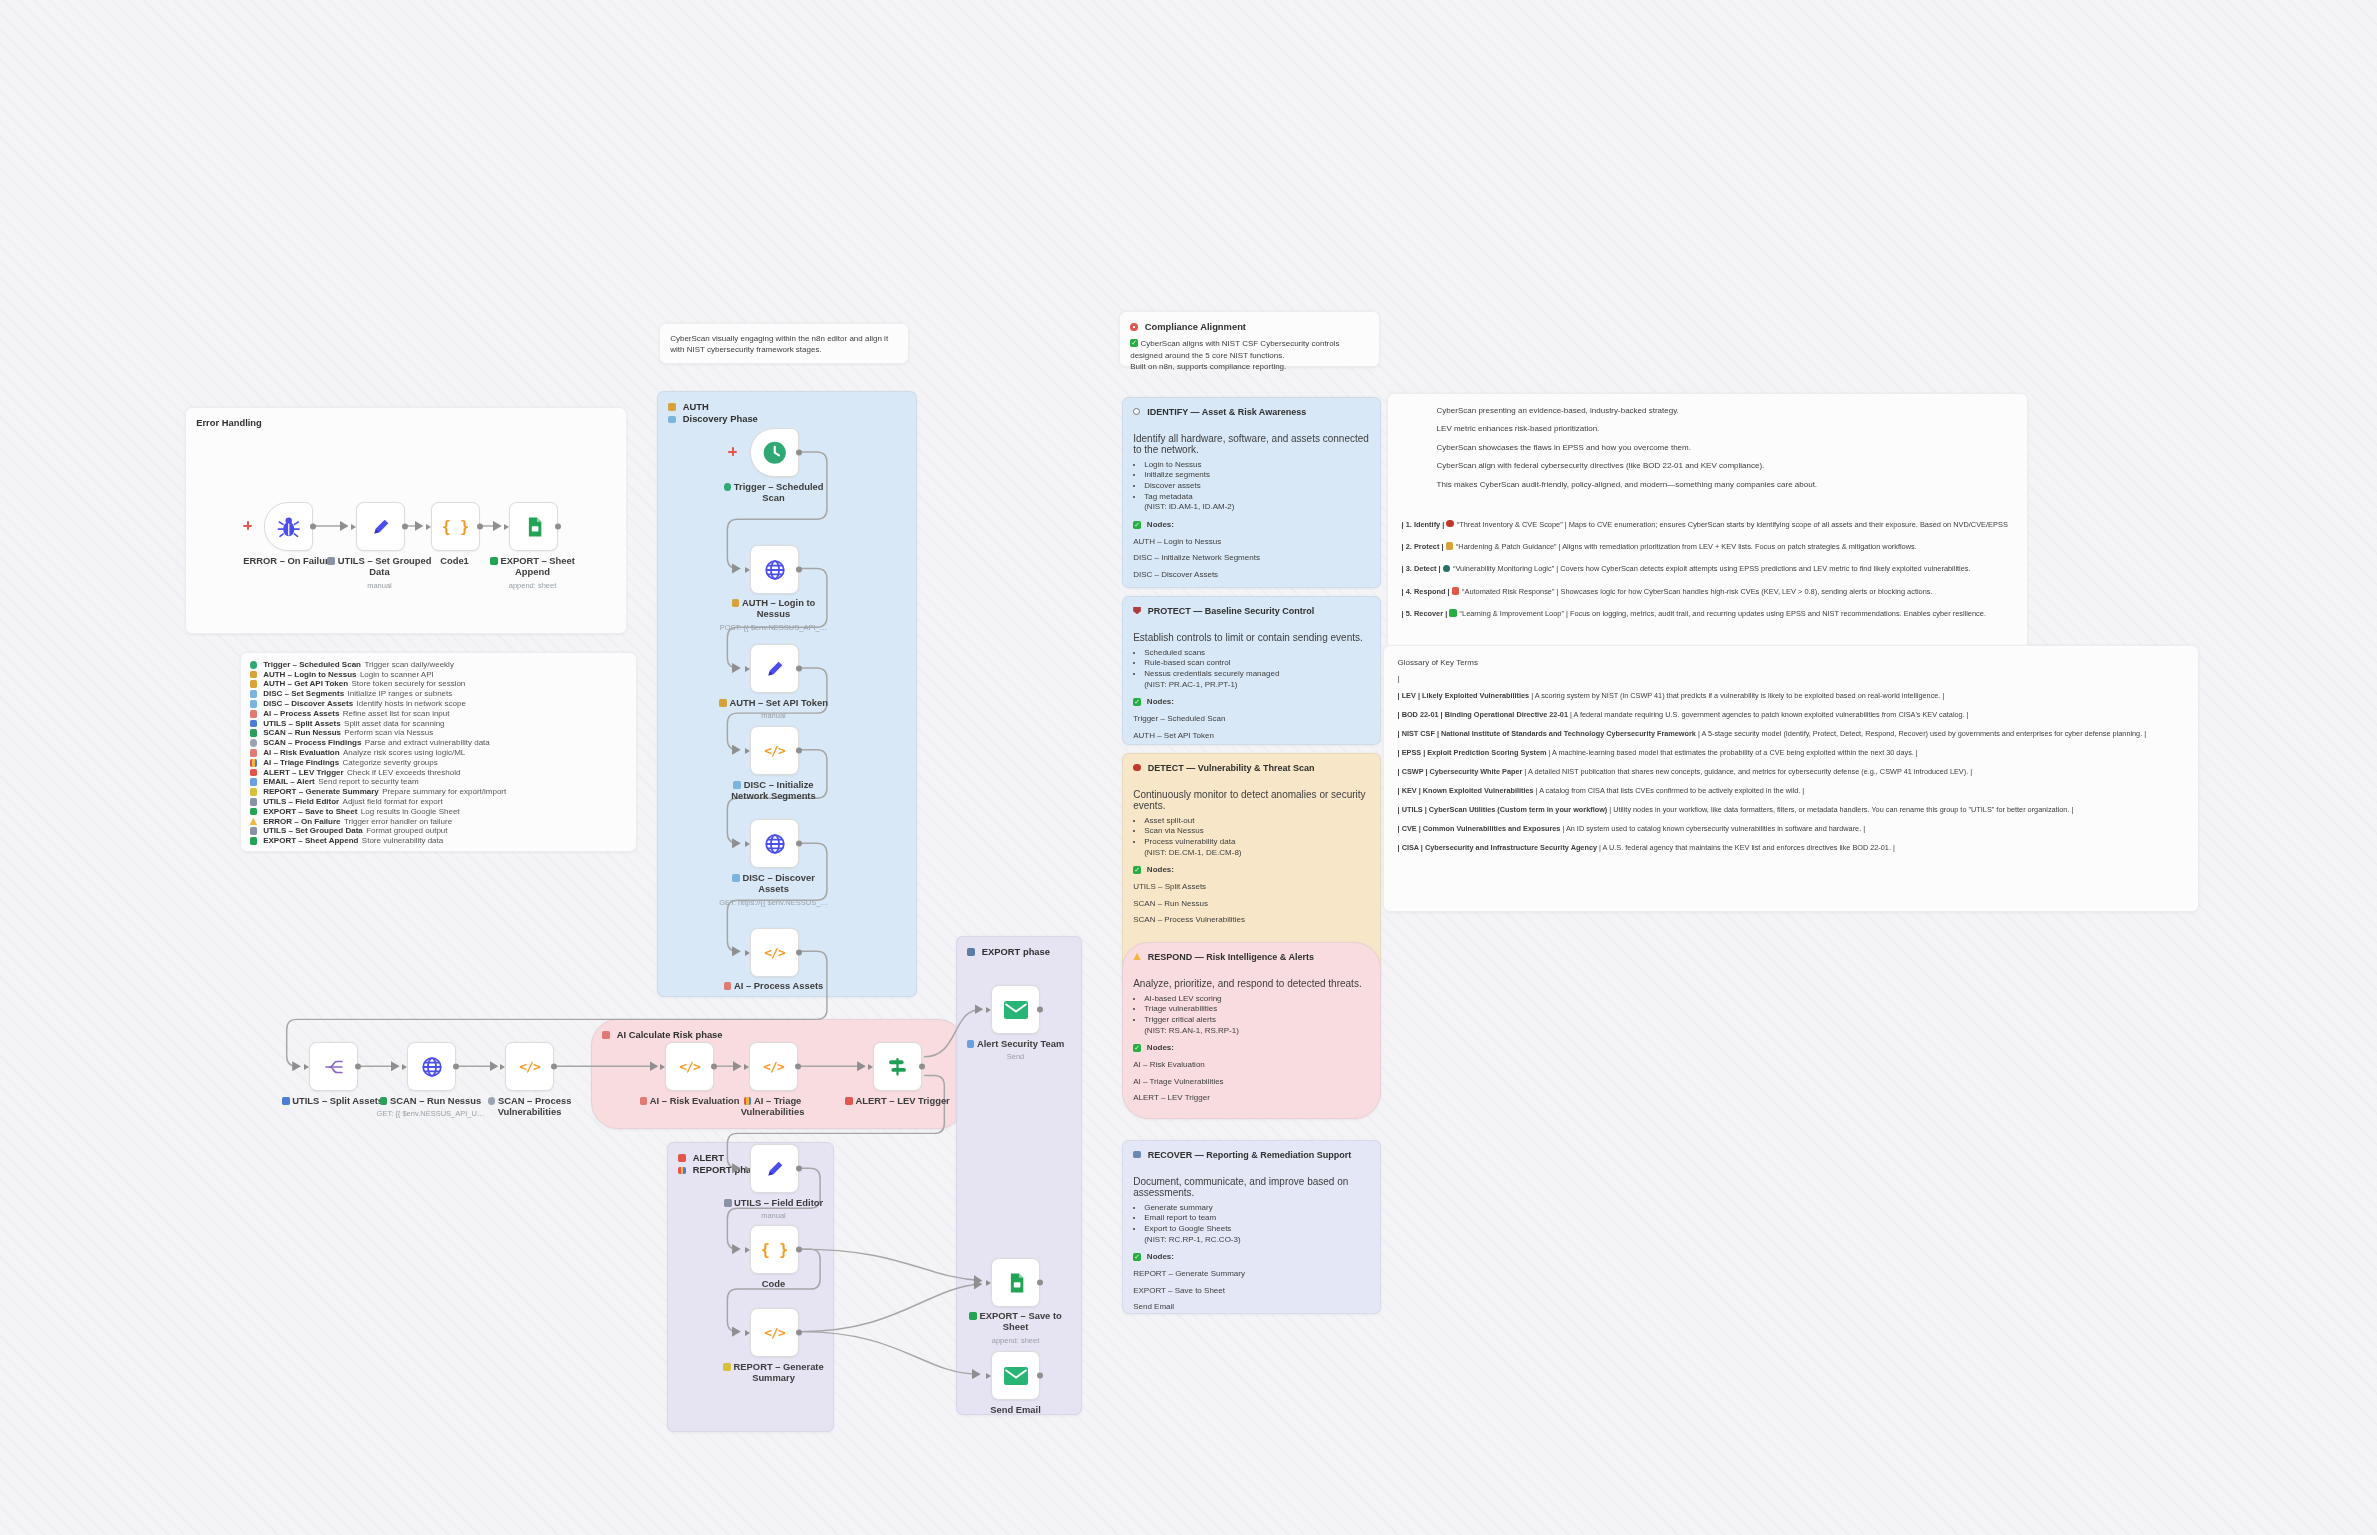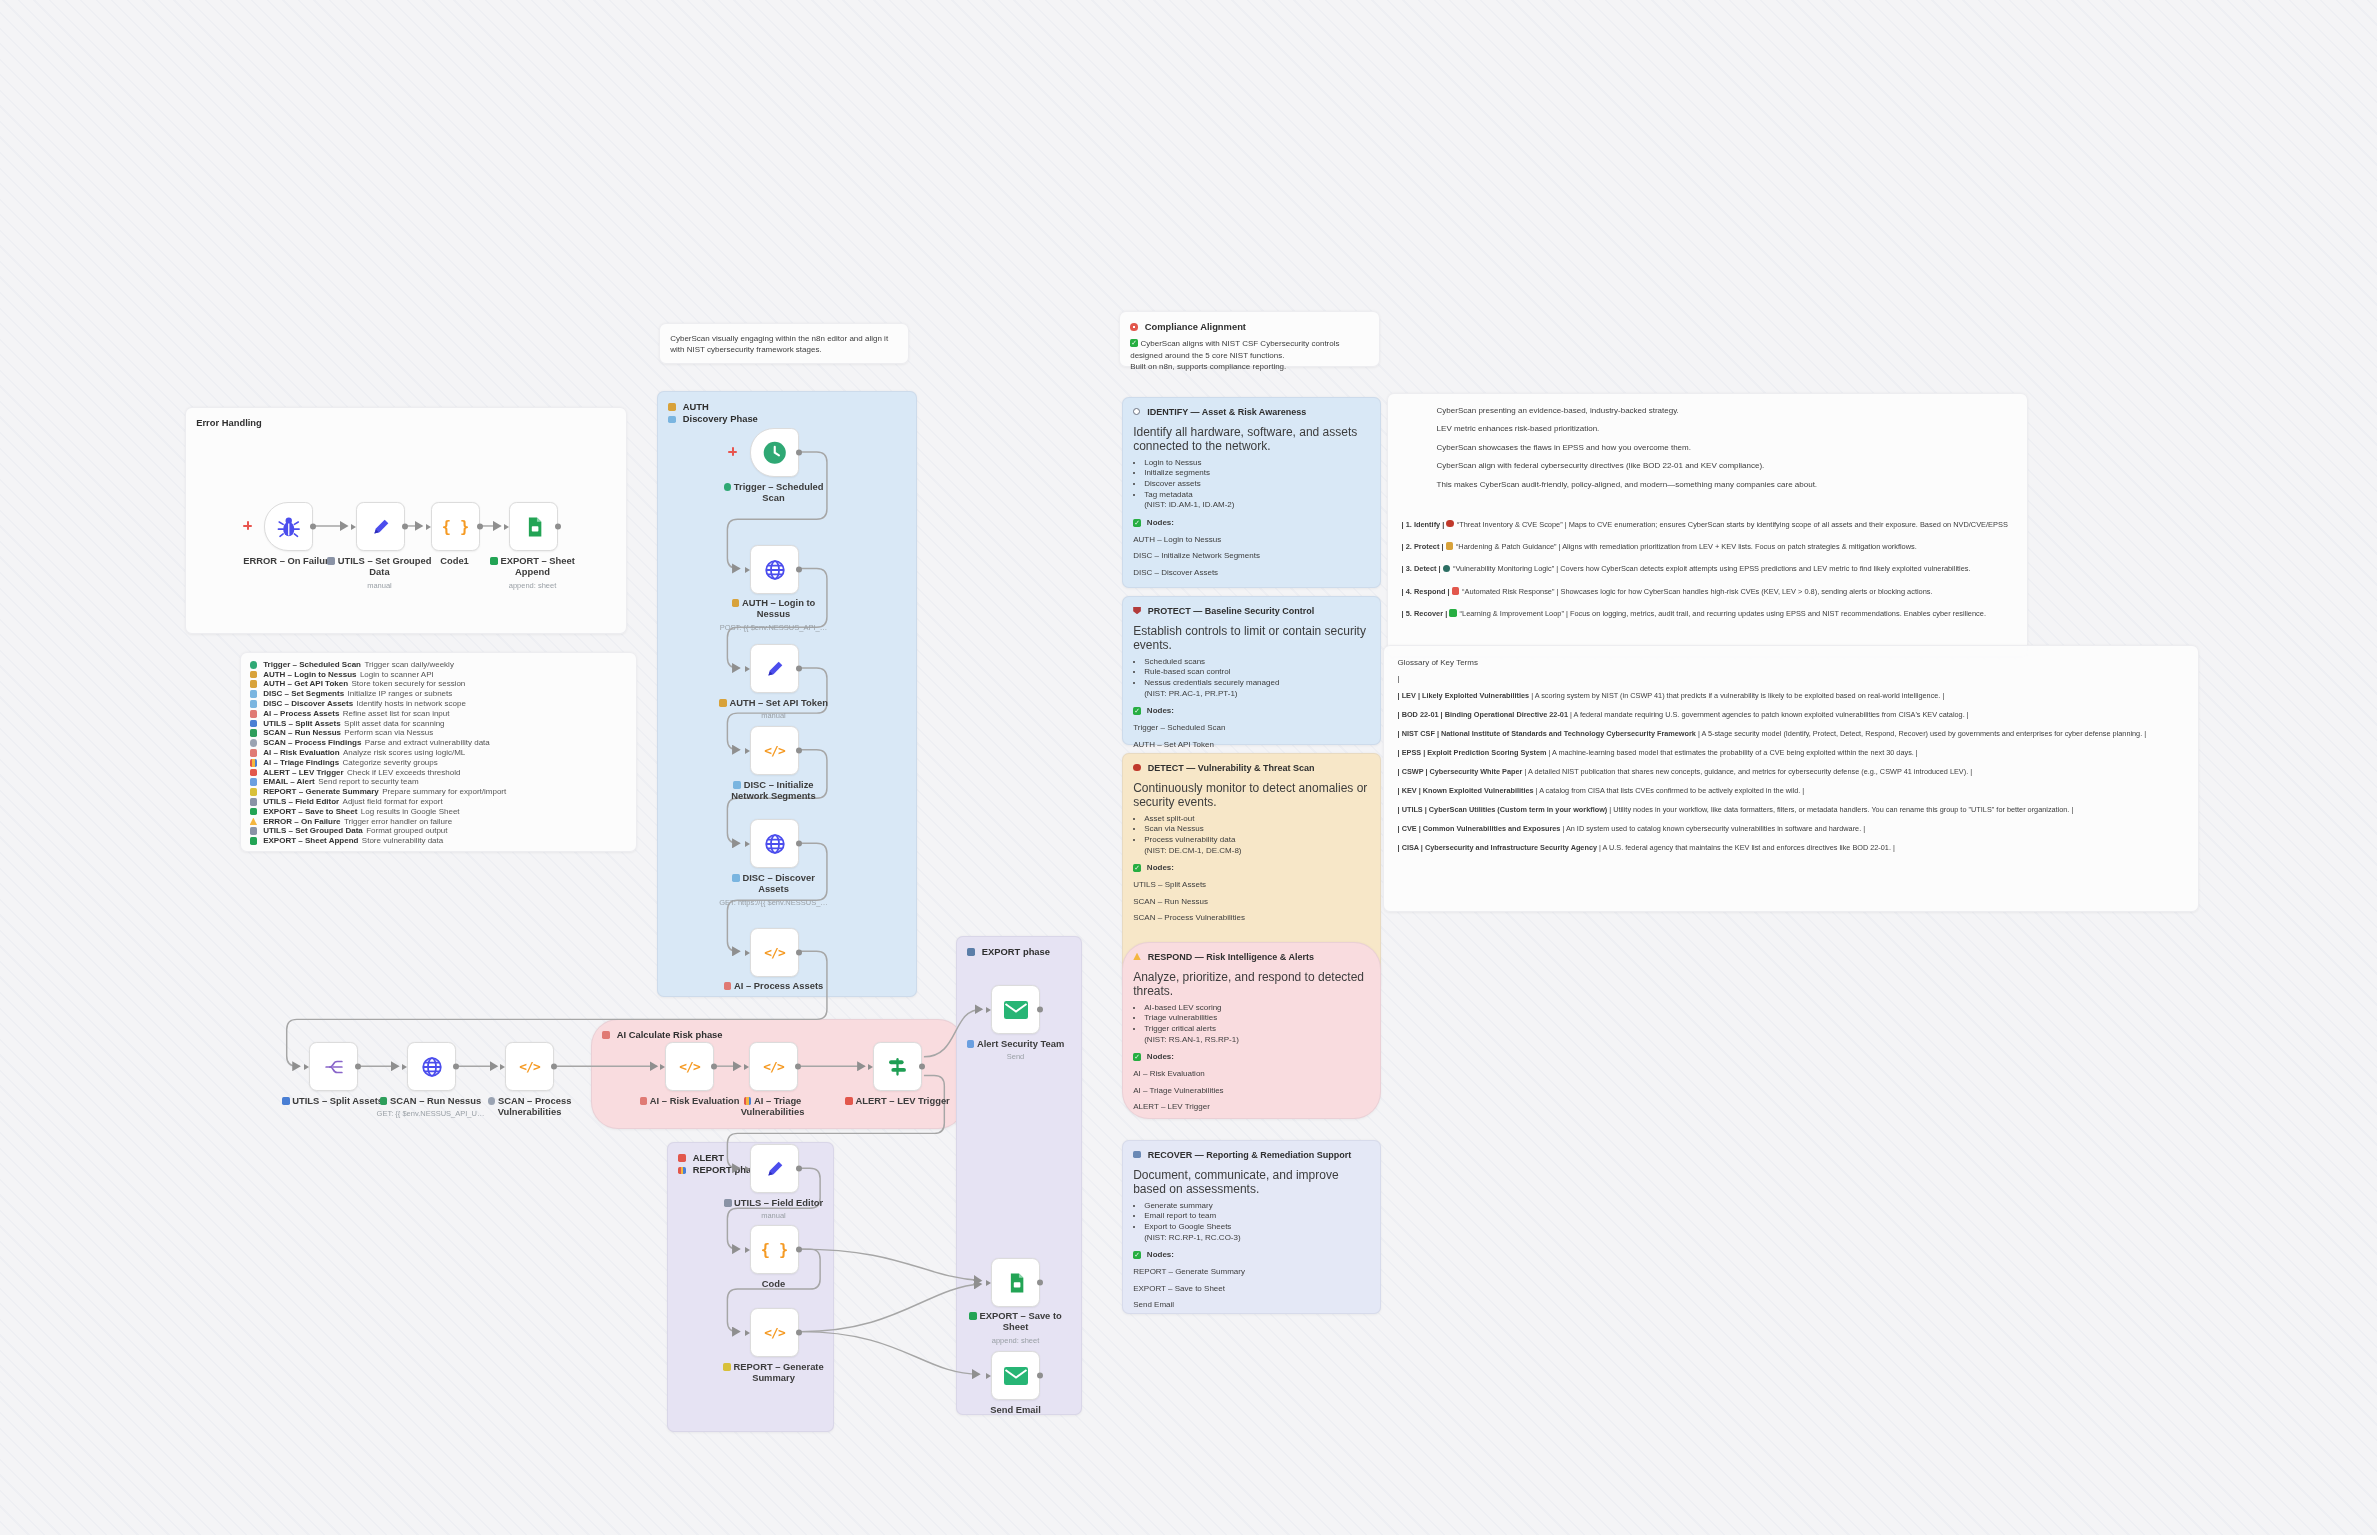--- a/index.html
+++ b/index.html
@@ -59,21 +59,21 @@
   .li .lin{font-weight:700;color:#333;}
   .li .lid{color:#555;}
   
   .para{margin:0 0 9.4px;font-size:8px;color:#3d3d3d;padding-left:35px;}
   .funcs{margin-top:31px;}
   .funcrow{margin:0 0 12.8px;font-size:7.4px;color:#3d3d3d;line-height:1.3;}
   .glo-row{margin:0 0 9.8px;font-size:7.3px;color:#3d3d3d;line-height:1.25;}
   .b{font-weight:700;}
   
   .ntitle{font-weight:700;font-size:9px;display:flex;gap:4.3px;align-items:center;color:#2f2f2f;}
-  .nintro{margin-top:8px;font-size:12px;}
+  .nintro{margin-top:16px;font-size:10px;}
   ul.nbul{margin:5.1px 0 0;padding-left:11px;font-size:8px;}
   ul.nbul li{margin:1.7px 0;}
   .nref{margin-left:11px;font-size:8px;}
   .nnlabel{margin-top:8.5px;display:flex;gap:3.4px;font-weight:700;font-size:8px;align-items:flex-end;}
   .nodeline{margin-top:7.7px;font-size:8px;}
   .compbody{margin-top:6.8px;font-size:8px;line-height:1.45;}
   #wires{position:absolute;inset:0;z-index:2;}
   .plus{position:absolute;width:9.4px;height:9.4px;z-index:3;}
   .plus::before,.plus::after{content:"";position:absolute;background:#e8554f;border-radius:0.9px;}
   .plus::before{left:3.8px;top:0;width:2.1px;height:9.4px;}
@@ -255,21 +255,21 @@
     <div class="nodeline">AUTH – Login to Nessus</div>
     <div class="nodeline">DISC – Initialize Network Segments</div>
     <div class="nodeline">DISC – Discover Assets</div>
   </div>
 
   <div class="sticky s-blue" style="left:1122px;top:596px;width:259px;height:149px">
     <div class="ntitle">
         <span class="ic ic-shield"></span>
         <span>PROTECT — Baseline Security Control</span>
       </div>
-    <div class="nintro">Establish controls to limit or contain security events.</div>
+    <div class="nintro">Establish controls to limit or contain sending events.</div>
     <ul class="nbul">
       <li>Scheduled scans</li>
       <li>Rule-based scan control</li>
       <li>Nessus credentials securely managed</li>
     </ul>
     <div class="nref">(NIST: PR.AC-1, PR.PT-1)</div>
     <div class="nnlabel">
         <span class="ic ic-check"></span>
         <span>Nodes:</span>
       </div>

